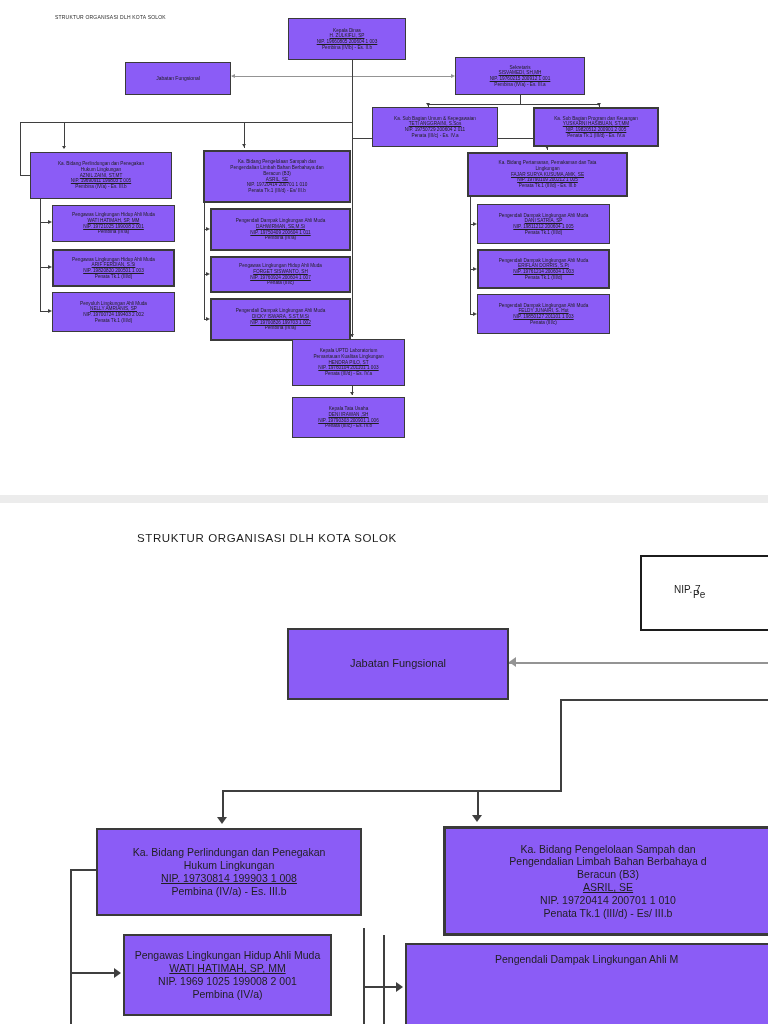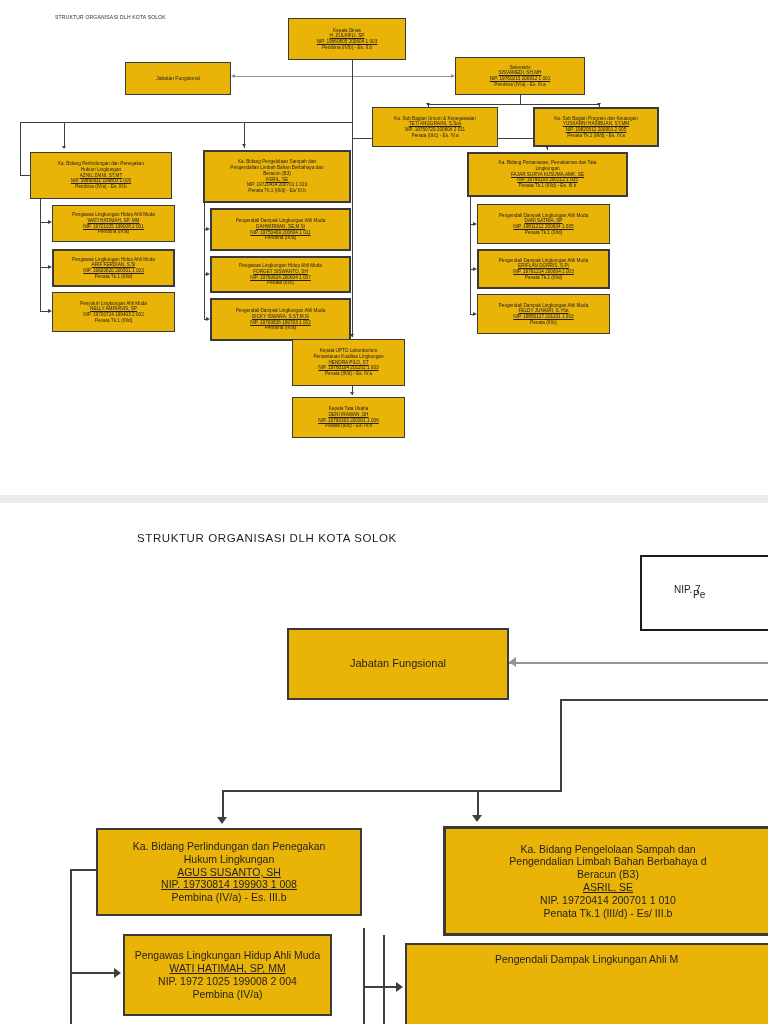--- a/index.html
+++ b/index.html
@@ -10,21 +10,21 @@
   .page{position:absolute;left:0;width:768px;background:#ffffff;overflow:hidden;}
   #page1{top:0;height:495px;}
   #page2{top:503px;height:521px;}
   .page-gap{position:absolute;top:495px;left:0;width:768px;height:8px;background:#ececec;}
 
   .doc-title{position:absolute;color:#2b2b2b;white-space:nowrap;}
   #page1 .doc-title{left:55px;top:14px;font-size:5px;letter-spacing:.2px;}
   #page2 .doc-title{left:137px;top:29px;font-size:11.5px;letter-spacing:.6px;color:#1d1d1d;}
 
   .orgbox{
-    position:absolute;background:#eab308;border:1px solid #3a3a3a;
+    position:absolute;background:#8b5cf6;border:1px solid #3a3a3a;
     display:flex;flex-direction:column;justify-content:center;
     text-align:center;color:#1f1f1f;font-size:4.7px;line-height:1.22;
     box-sizing:border-box;
   }
   .orgbox.thick{border-width:2px;}
   .orgbox .ln{width:100%;}
   .orgbox .name{text-decoration:underline;}
   .orgbox .u{text-decoration:underline;}
 
   .hl,.vl{position:absolute;background:#3f3f3f;}
@@ -235,34 +235,33 @@
     <div class="ah down big" style="left: 217px; top: 314px;"></div>
     <div class="ah down big" style="left: 472px; top: 312px;"></div>
     <div class="ah right big" style="left: 114px; top: 465px;"></div>
     <div class="ah right big" style="left: 396px; top: 479px;"></div>
     <div class="orgbox" style="left: 287px; top: 125px; width: 222px; height: 72px; font-size: 11px; border-width: 2.5px;">
       <div class="ln role">Jabatan Fungsional</div>
     </div>
     <div class="orgbox" style="left: 96px; top: 325px; width: 266px; height: 88px; font-size: 10.5px; border-width: 2.5px;">
       <div class="ln role">Ka. Bidang Perlindungan dan Penegakan</div>
       <div class="ln role">Hukum Lingkungan</div>
-      <div class="ln name">AGUS SUSANTO, SH</div>
       <div class="ln nip u">NIP. 19730814 199903 1 008</div>
       <div class="ln rank">Pembina (IV/a) - Es. III.b</div>
     </div>
     <div class="orgbox" style="left: 443px; top: 323px; width: 330px; height: 110px; font-size: 10.5px; border-width: 3px;">
       <div class="ln role">Ka. Bidang Pengelolaan Sampah dan</div>
       <div class="ln role">Pengendalian Limbah Bahan  Berbahaya d</div>
       <div class="ln role">Beracun (B3)</div>
       <div class="ln name">ASRIL, SE</div>
       <div class="ln nip">NIP. 19720414 200701 1 010</div>
       <div class="ln rank">Penata Tk.1  (III/d)  -  Es/ III.b</div>
     </div>
     <div class="orgbox" style="left: 123px; top: 431px; width: 209px; height: 82px; font-size: 10.5px; border-width: 2px;">
       <div class="ln role">Pengawas Lingkungan Hidup Ahli Muda</div>
       <div class="ln name">WATI HATIMAH, SP, MM</div>
-      <div class="ln nip">NIP. 1972 1025 199008 2 004</div>
+      <div class="ln nip">NIP. 1969 1025 199008 2 001</div>
       <div class="ln rank">Pembina (IV/a)</div>
     </div>
     <div class="orgbox" style="left: 405px; top: 440px; width: 370px; height: 84px; font-size: 10.5px; border-width: 2.5px; justify-content: flex-start; padding-top: 8px; padding-left: 88px; text-align: left;">
       <div class="ln role">Pengendali Dampak Lingkungan Ahli M</div>
     </div>
   </div>
 
 </body></html>

